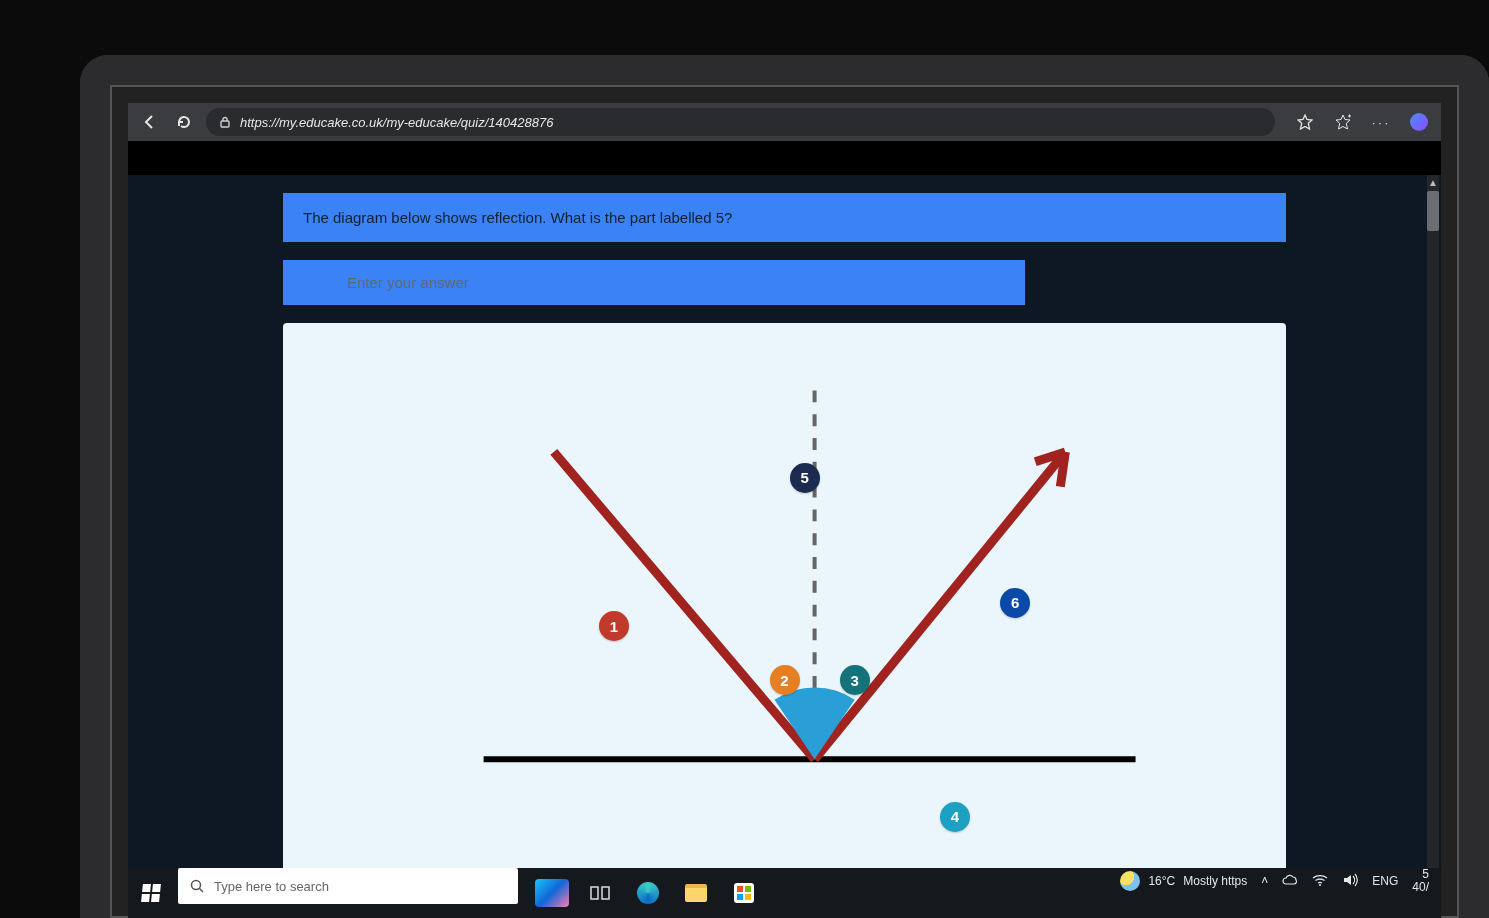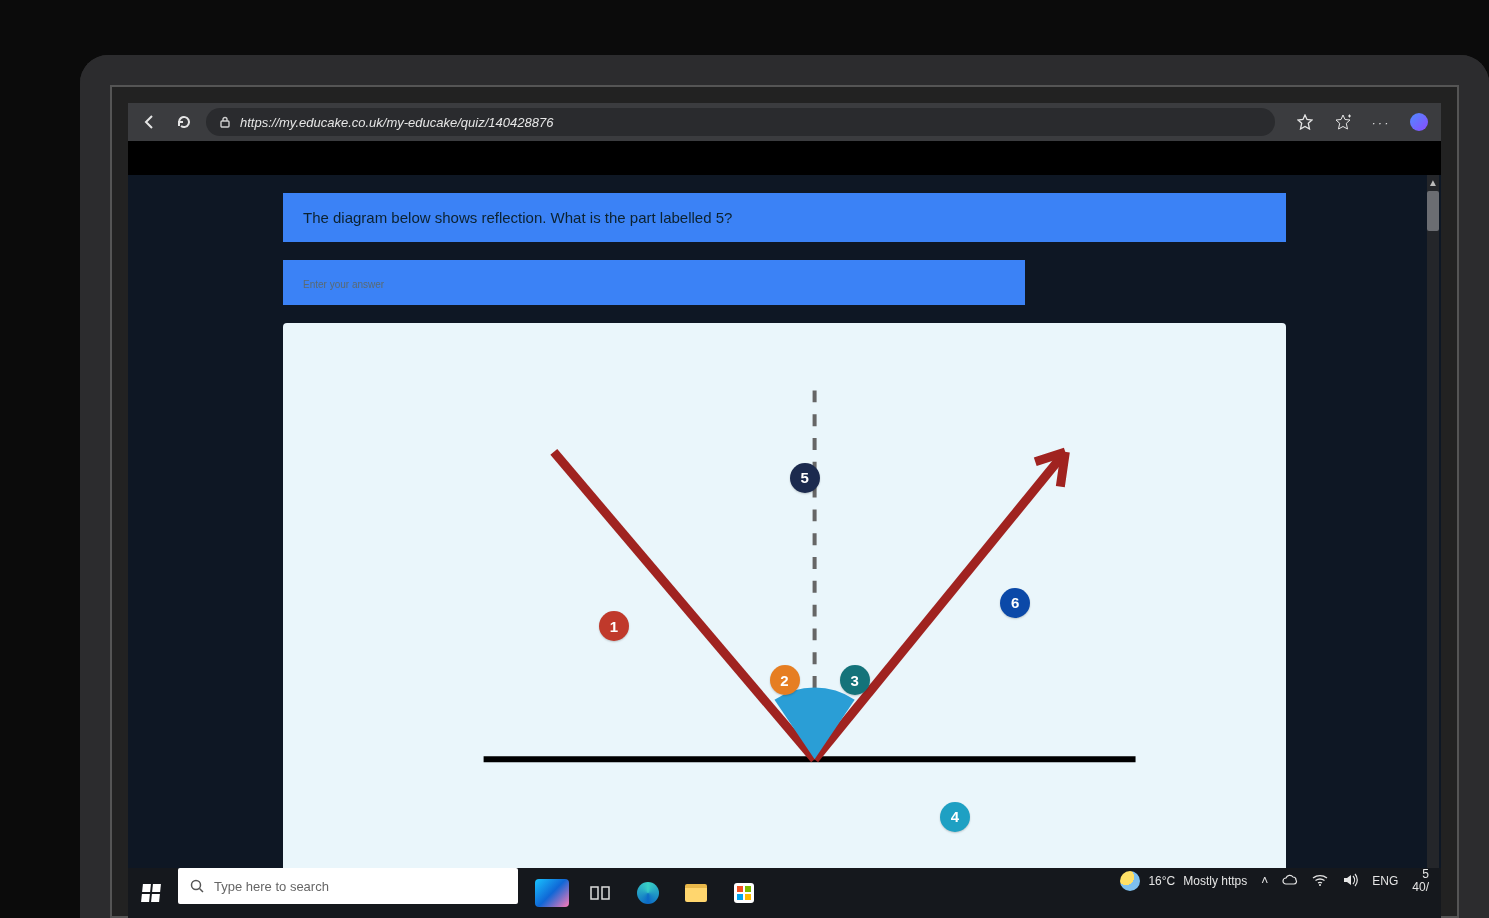--- a/index.html
+++ b/index.html
@@ -68,21 +68,21 @@
   }
 
   .card {
     background: #3b82f6; border-radius: 0; padding: 16px 20px;
     color: #0c2230; font-size: 15px;
   }
   .question-card { }
   .answer-card { padding: 14px 20px; }
   .answer-input {
     width: 100%; border: none; outline: none; background: transparent;
-    font-size: 10px; color: #333;
+    font-size: 15px; color: #333; margin-left: 44px;
   }
   .answer-input::placeholder { color: #5a6a72; }
 
   .diagram-card {
     flex: 1; background: #eaf6fb; position: relative; border-radius: 4px;
     min-height: 430px; overflow: hidden;
   }
   .diagram-svg { position:absolute; inset:0; width:100%; height:100%; }
 
   .badge-circle {

